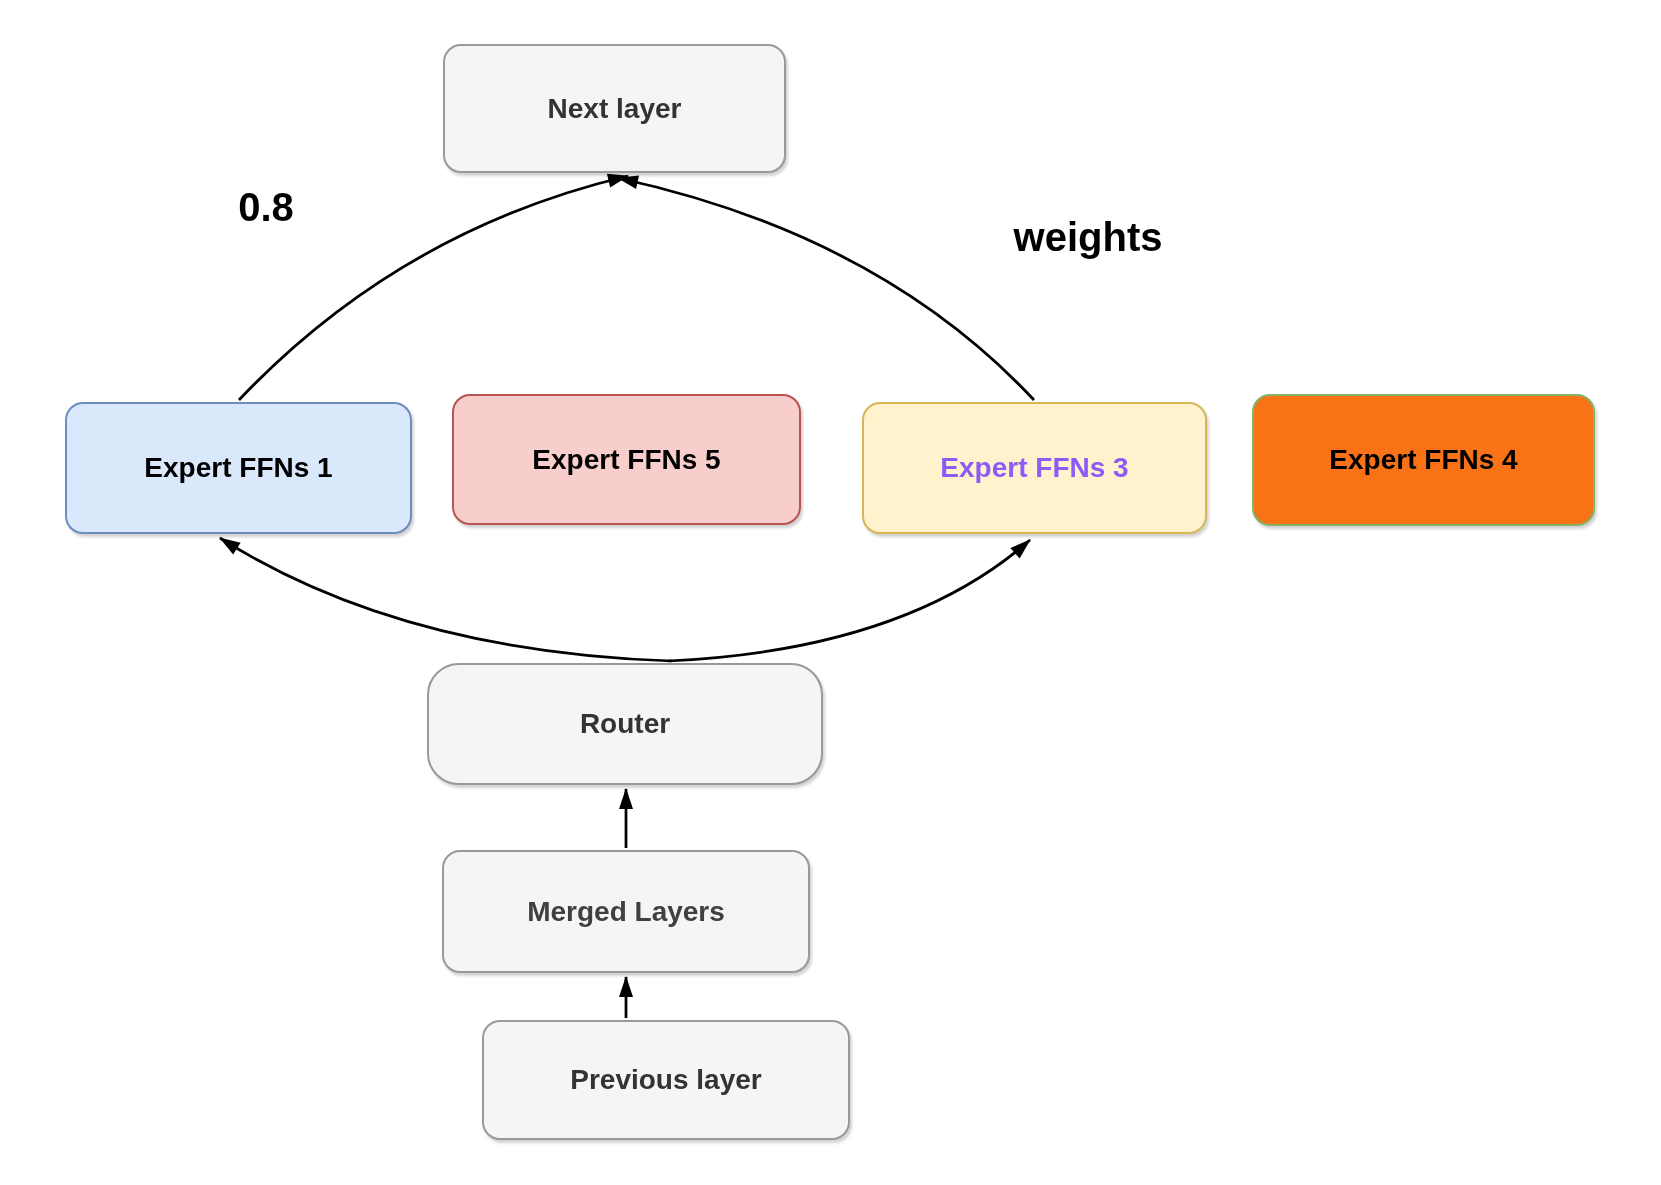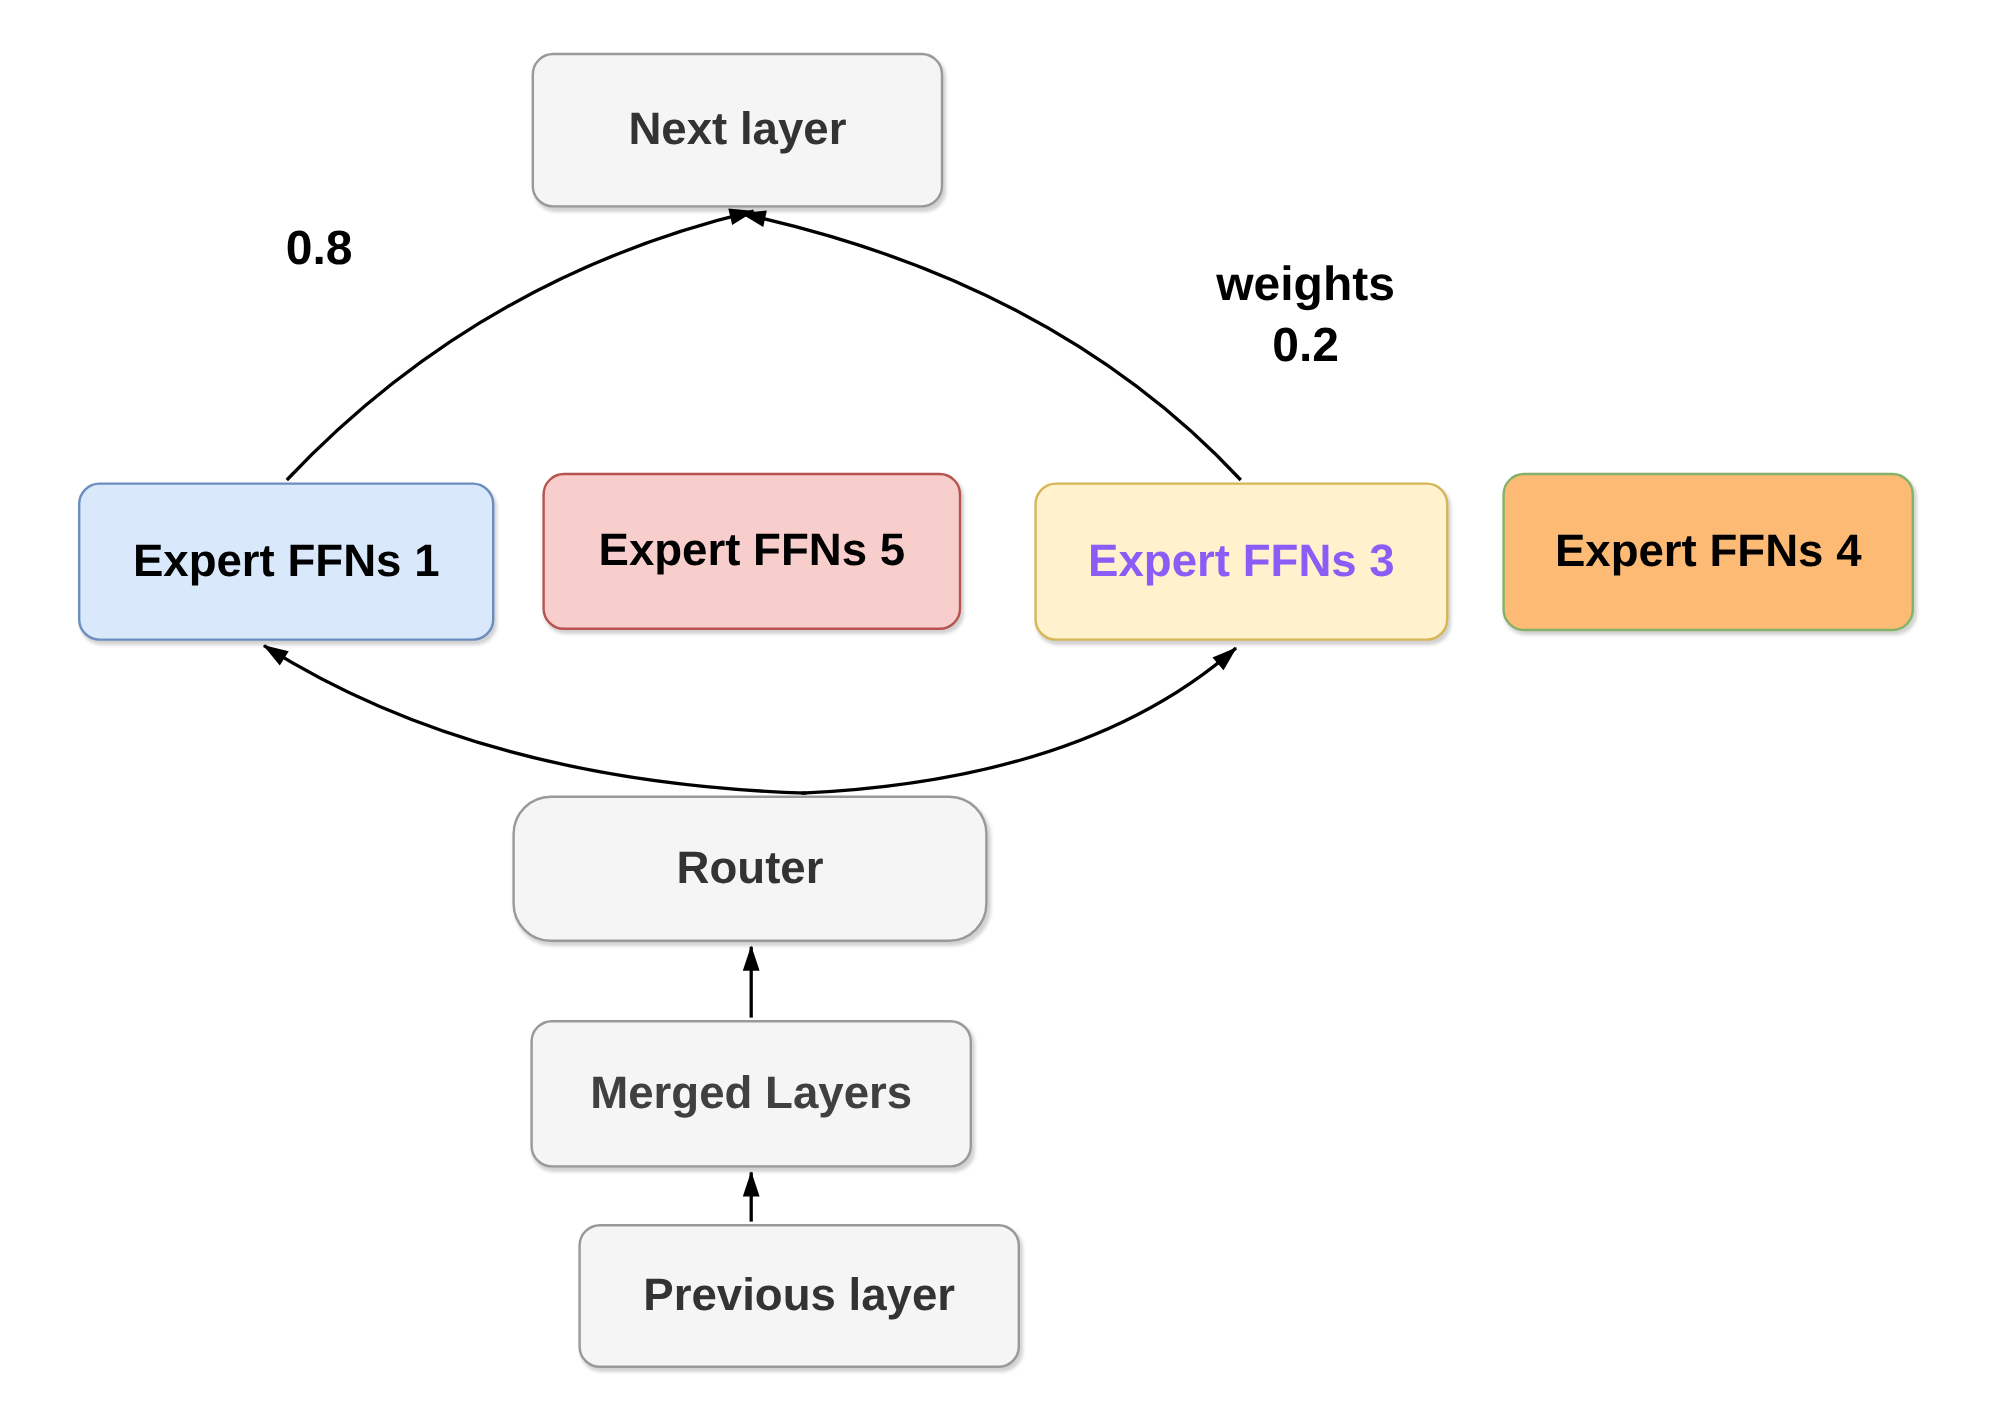--- a/index.html
+++ b/index.html
@@ -26,21 +26,21 @@
   .node {
     position: absolute;
     box-sizing: border-box;
     border: 2px solid #999999;
     border-radius: 18px;
     background: #f5f5f5;
     display: flex;
     align-items: center;
     justify-content: center;
     font-weight: 700;
-    font-size: 38px;
+    font-size: 28px;
     color: #333333;
     box-shadow: 2px 3px 3px rgba(0,0,0,0.18);
     white-space: nowrap;
   }
   .edge-label {
     position: absolute;
     text-align: center;
     font-weight: 700;
     font-size: 40px;
     line-height: 51px;
@@ -94,21 +94,21 @@
   </div>
 
   <div class="node" id="node-expert-2" style="background-color: rgb(248, 206, 204); border-color: rgb(184, 84, 80); color: rgb(0, 0, 0);">
     <span>Expert FFNs 5</span>
   </div>
 
   <div class="node" id="node-expert-3" style="background-color: rgb(255, 242, 204); border-color: rgb(214, 182, 86); color: #8b5cf6;">
     <span>Expert FFNs 3</span>
   </div>
 
-  <div class="node" id="node-expert-4" style="background-color: #fdba74; border-color: rgb(130, 179, 102); color: rgb(0, 0, 0);">
+  <div class="node" id="node-expert-4" style="background-color: #f97316; border-color: rgb(130, 179, 102); color: rgb(0, 0, 0);">
     <span>Expert FFNs 4</span>
   </div>
 
   <div class="node" id="node-router" style="background-color: rgb(245, 245, 245); border-color: rgb(153, 153, 153); color: rgb(51, 51, 51); border-radius: 32px;">
     <span>Router</span>
   </div>
 
   <div class="node" id="node-merged-layers" style="background-color: rgb(245, 245, 245); border-color: rgb(153, 153, 153); color: #404040;">
     <span>Merged Layers</span>
   </div>
@@ -116,16 +116,15 @@
   <div class="node" id="node-previous-layer" style="background-color: rgb(245, 245, 245); border-color: rgb(153, 153, 153); color: rgb(51, 51, 51); margin-left: 40px;">
     <span>Previous layer</span>
   </div>
 
   <div class="edge-label" id="label-weight-left">
     <div>0.8</div>
   </div>
 
   <div class="edge-label" id="label-weight-right">
     <div>weights</div>
-    <div>0.2</div>
   </div>
 
 </div>
 
 </body></html>

